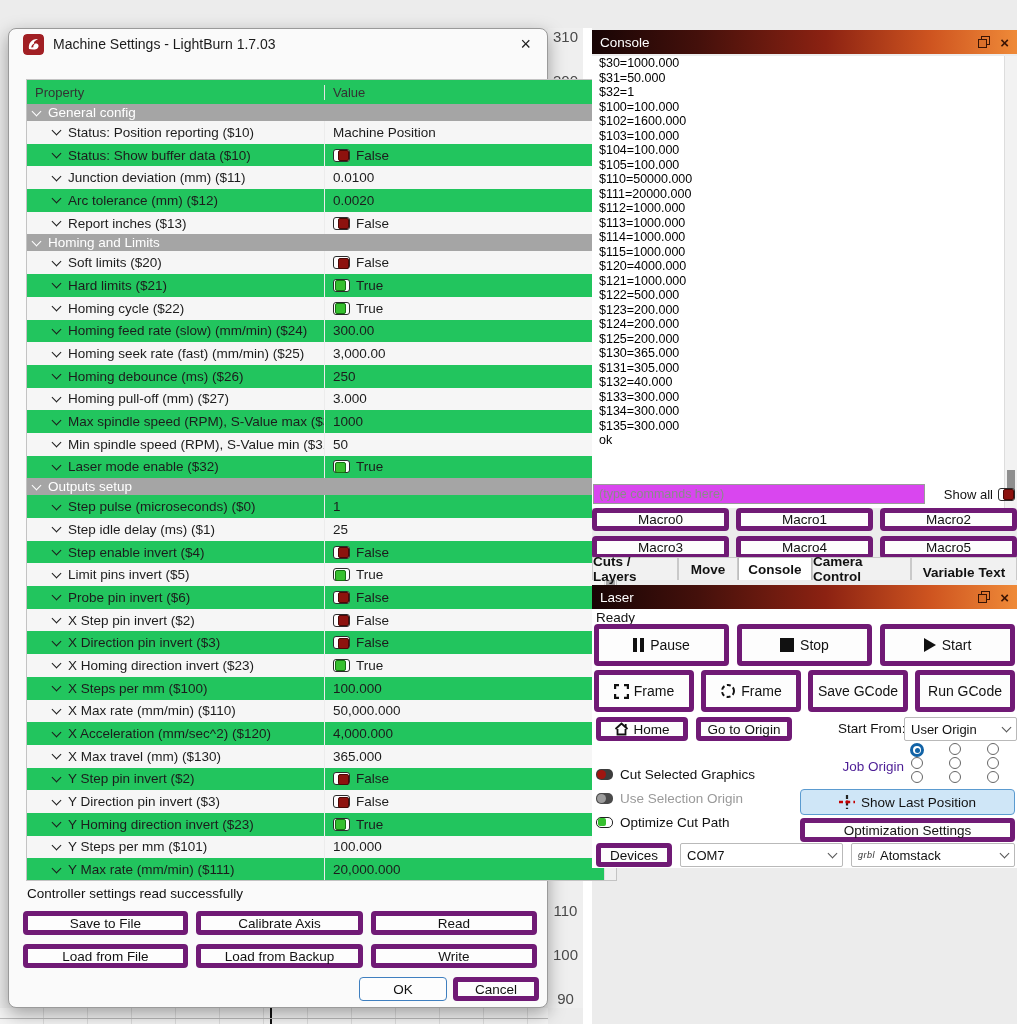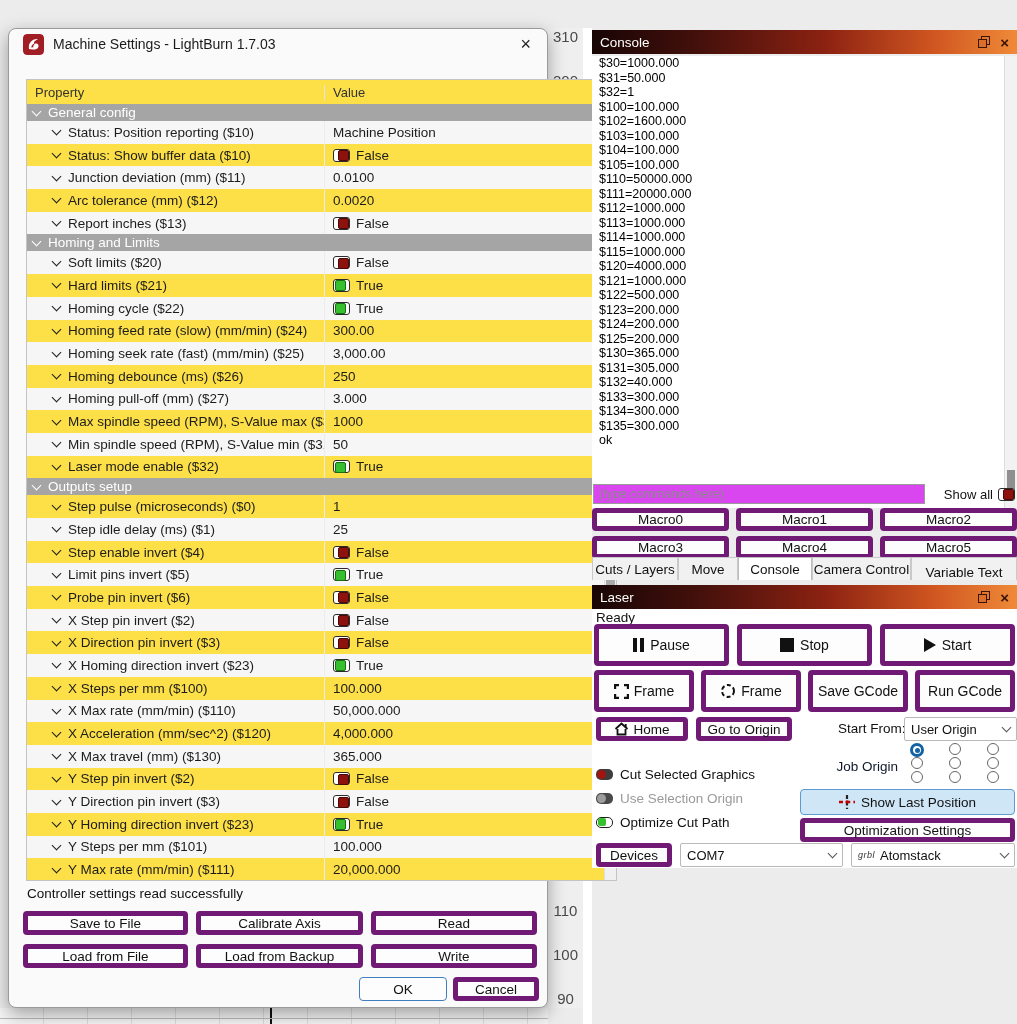--- a/index.html
+++ b/index.html
@@ -19,21 +19,21 @@
 
   
   #dialog{position:absolute;left:8px;top:28px;width:540px;height:980px;background:#fafafa;
           border:1px solid #9a9a9a;border-radius:8px;box-shadow:0 6px 18px rgba(0,0,0,.35);box-sizing:border-box;}
   #dlg-titlebar{position:absolute;left:0;top:0;right:0;height:30px;display:flex;align-items:center;}
   #dlg-logo{width:21px;height:21px;margin-left:14px;border-radius:4px;flex:0 0 auto;}
   #dlg-title{margin-left:9px;font-size:14px;color:#1b1b1b;}
   #dlg-close{margin-left:auto;margin-right:16px;font-size:18px;color:#222;cursor:default;line-height:1;}
 
   #dlg-table{position:absolute;left:17px;top:50px;width:591px;height:802px;border:1px solid #c3c3c3;
-             background:#fde047;box-sizing:border-box;overflow:hidden;}
+             background:#22c55e;box-sizing:border-box;overflow:hidden;}
   #dlg-thead{display:flex;height:24px;border-bottom:1px solid #d8d8d8;font-size:13px;color:#333;align-items:center;}
   #dlg-thead .th1{width:298px;padding-left:8px;border-right:1px solid #e3e3e3;box-sizing:border-box;}
   #dlg-thead .th2{padding-left:8px;}
   #dlg-tbody{position:absolute;left:0;top:24px;right:11px;bottom:0;}
   .trow{display:flex;align-items:center;font-size:13.5px;color:#1c1c1c;}
   .trow.row{height:22.7px;}
   .trow.row:nth-child(even){background:#f6f6f6;}
   .trow.section{height:17px;background:#a5a5a5;color:#fff;}
   .trow .pcell{width:298px;box-sizing:border-box;display:flex;align-items:center;overflow:hidden;white-space:nowrap;}
   .trow.row .pcell{border-right:1px solid #ececec;padding-left:26px;height:100%;}
@@ -74,21 +74,21 @@
   #console-scroll{position:absolute;right:0;top:26px;width:12px;height:452px;background:#f2f2f2;border-left:1px solid #ddd;}
   #console-scroll .thumb{position:absolute;left:2px;right:2px;bottom:16px;height:22px;background:#8f8f8f;}
   #console-inputrow{position:absolute;left:0;top:452px;width:425px;height:24px;display:flex;align-items:center;}
   #console-input{width:332px;height:20px;border:1px solid #9a9a9a;background:#d946ef;font-size:12.5px;
                  padding:0 5px;color:#333;font-family:inherit;box-sizing:border-box;margin-left:1px;}
   #console-input::placeholder{color:#8a8a8a;}
   #showall-label{margin-left:auto;font-size:13px;color:#111;}
   #showall-toggle{margin-left:5px;margin-right:2px;}
   #macro-grid{position:absolute;left:0;top:478px;width:425px;display:flex;flex-wrap:wrap;gap:5px 7px;}
   #macro-grid .btn{width:137px;height:23px;}
-  #tabbar{position:absolute;left:0;top:527px;width:425px;height:23px;display:flex;}
+  #tabbar{position:absolute;left:0;top:527px;width:425px;height:23px;display:flex;font-weight:bold;}
   .tab{display:flex;align-items:center;justify-content:center;font-size:13.5px;color:#111;
        background:#fbfbfb;border:1px solid #c9c9c9;border-bottom:none;box-sizing:border-box;}
   .tab.active{background:#ffffff;border-color:#bdbdbd;}
   .tab.inactive{background:#f1f1f1;}
   #tabbar .tab:nth-child(1){width:86px;} #tabbar .tab:nth-child(2){width:60px;}
   #tabbar .tab:nth-child(3){width:74px;} #tabbar .tab:nth-child(4){width:99px;}
   #tabbar .tab:nth-child(5){width:106px;align-items:flex-end;}
 
   #laser-panel{position:absolute;left:592px;top:585px;width:425px;height:283px;background:#fff;}
   #laser-ready{position:absolute;left:4px;top:25px;font-size:13.5px;color:#111;}
@@ -101,21 +101,21 @@
   .ico-play{width:0;height:0;border-left:12px solid #111;border-top:7px solid transparent;border-bottom:7px solid transparent;}
   #laser-row3{position:absolute;left:2px;top:132px;width:421px;height:24px;}
   #btn-home{position:absolute;left:2px;top:0;width:92px;height:24px;gap:4px;}
   #btn-goto{position:absolute;left:102px;top:0;width:96px;height:24px;}
   #startfrom-label{position:absolute;left:244px;top:4px;font-size:13.5px;color:#111;}
   .combo{border:1px solid #b9b9b9;background:#fff;display:flex;align-items:center;font-size:13px;color:#111;
          padding:0 6px;box-sizing:border-box;border-radius:2px;}
   .combo .dchev{margin-left:auto;width:6px;height:6px;border-left:1.5px solid #555;border-bottom:1.5px solid #555;
                 transform:rotate(-45deg);margin-top:-3px;}
   #startfrom-combo{position:absolute;left:310px;top:0;width:113px;height:24px;}
-  #joborigin-label{position:absolute;left:234px;top:174px;width:72px;text-align:right;font-size:13.5px;color:#0f172a;}
+  #joborigin-label{position:absolute;left:240px;top:174px;width:72px;text-align:right;font-size:13.5px;color:#4c1d95;}
   #joborigin-grid{position:absolute;left:306px;top:158px;display:grid;grid-template-columns:repeat(3,38px);
                   grid-auto-rows:14px;justify-items:center;}
   .jradio{width:12px;height:12px;border:1.5px solid #666;border-radius:50%;background:#fff;box-sizing:border-box;}
   .jradio.selected{width:14px;height:14px;border:3px solid #1263a6;position:relative;}
   .jradio.selected::after{content:"";position:absolute;left:1.5px;top:1.5px;width:5px;height:5px;border-radius:50%;background:#1263a6;}
   #laser-toggles{position:absolute;left:4px;top:182px;}
   .lrow{display:flex;align-items:center;gap:7px;height:14px;margin-bottom:10px;font-size:13.5px;color:#111;}
   .lrow.gray .llabel{color:#9a9a9a;}
   .sw{display:inline-block;width:17px;height:11px;border-radius:5px;position:relative;flex:0 0 auto;}
   .sw.red{background:#3d3d3d;} .sw.red::after{content:"";position:absolute;left:1px;top:1px;width:9px;height:9px;border-radius:50%;background:#a01510;}

